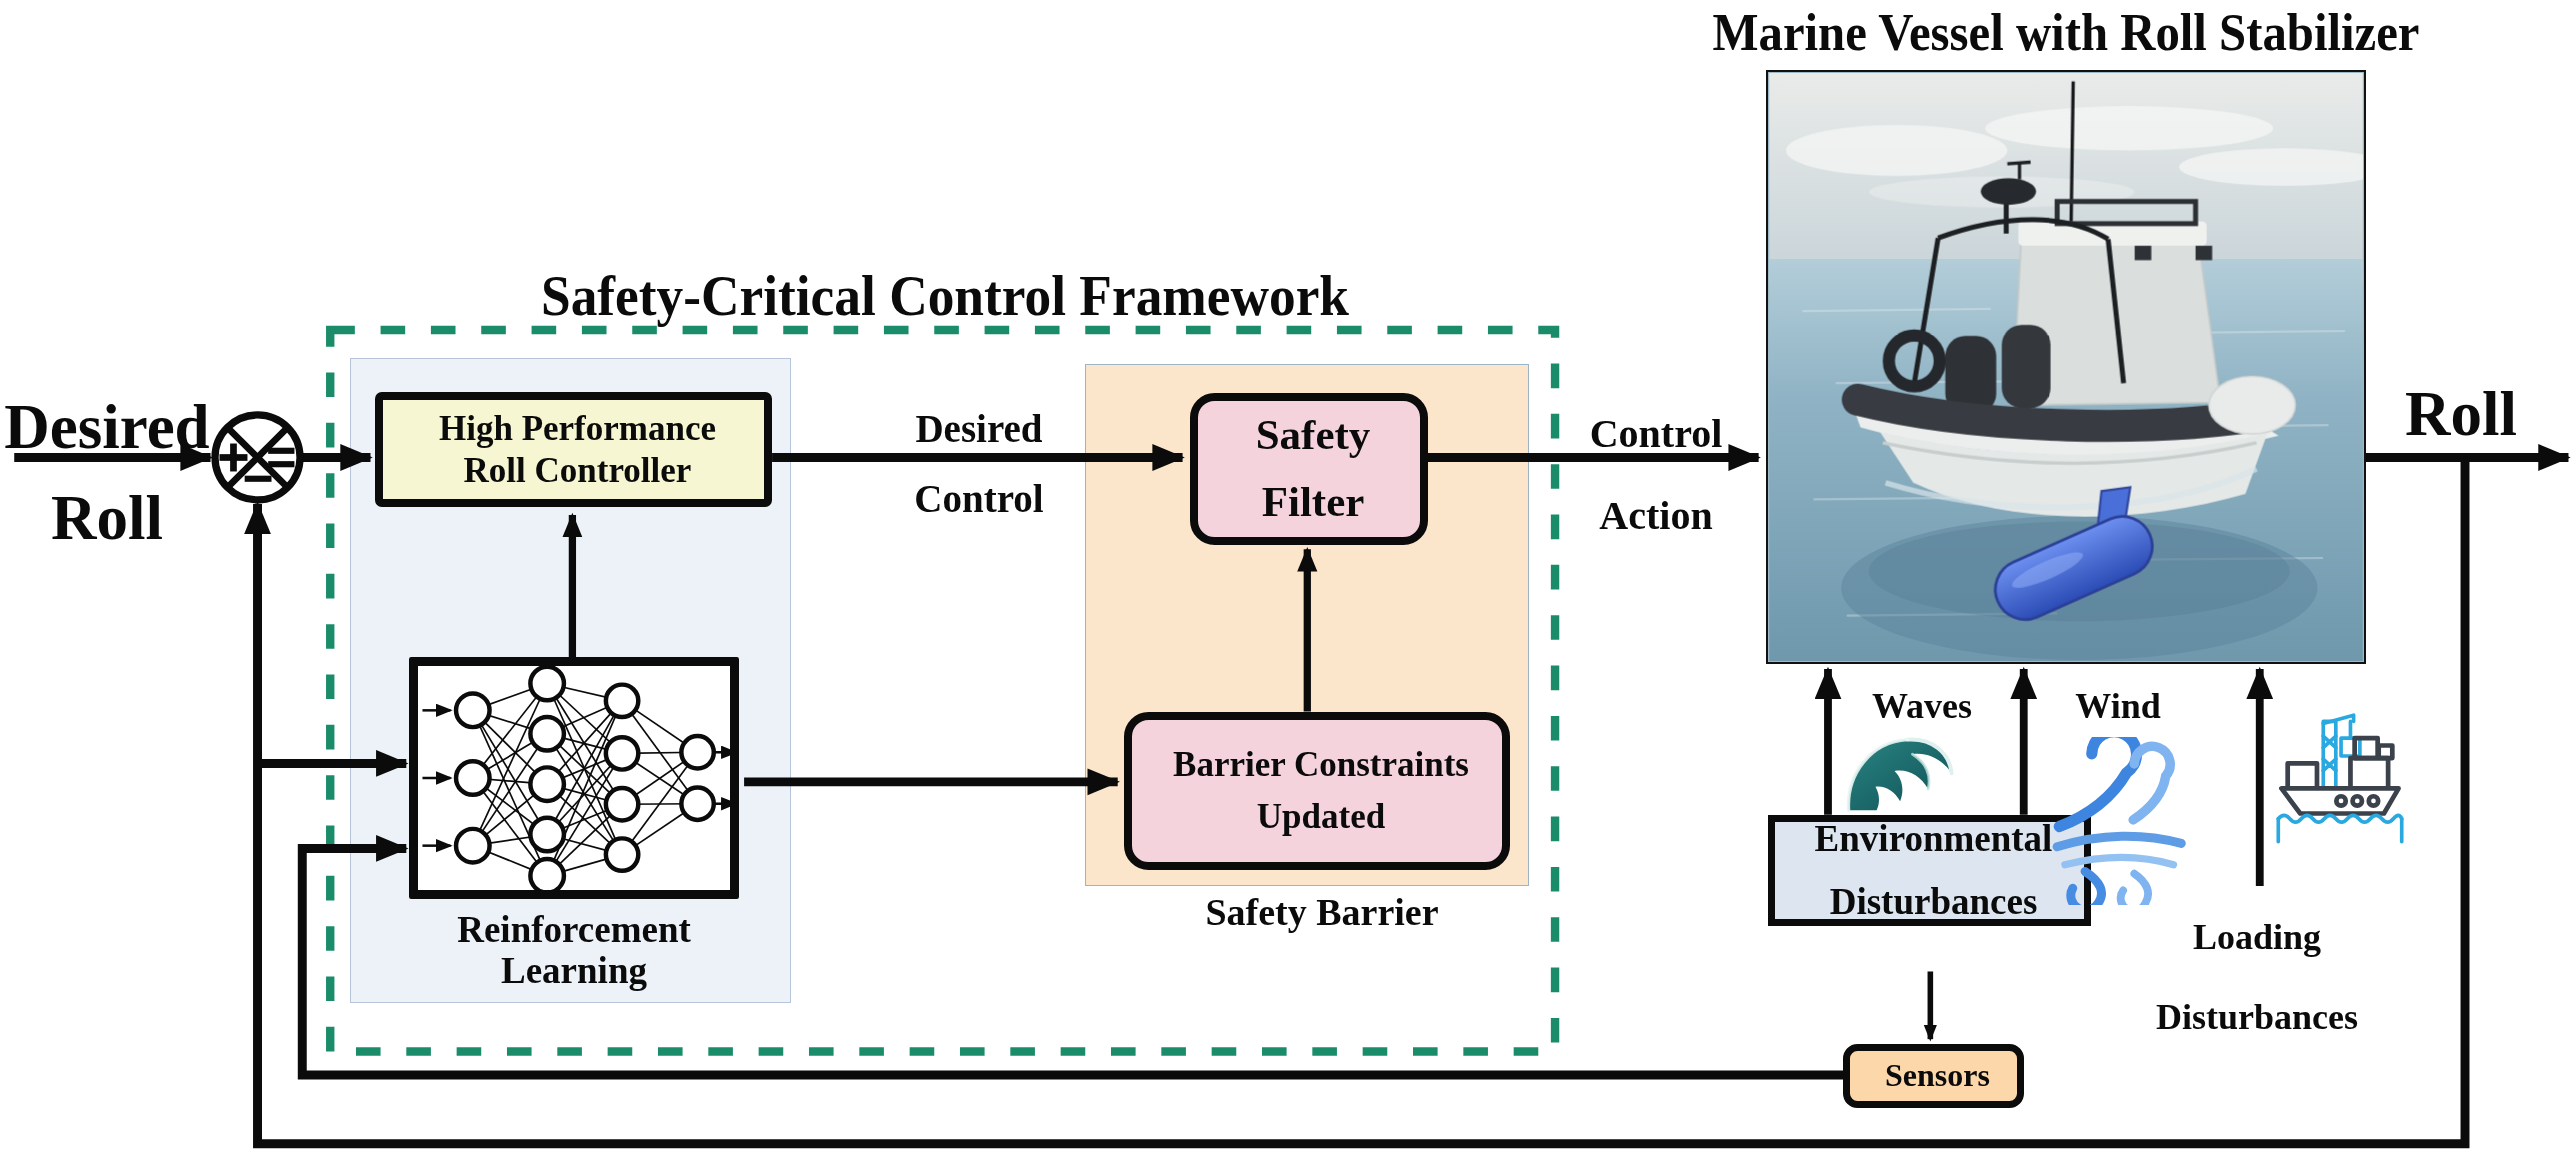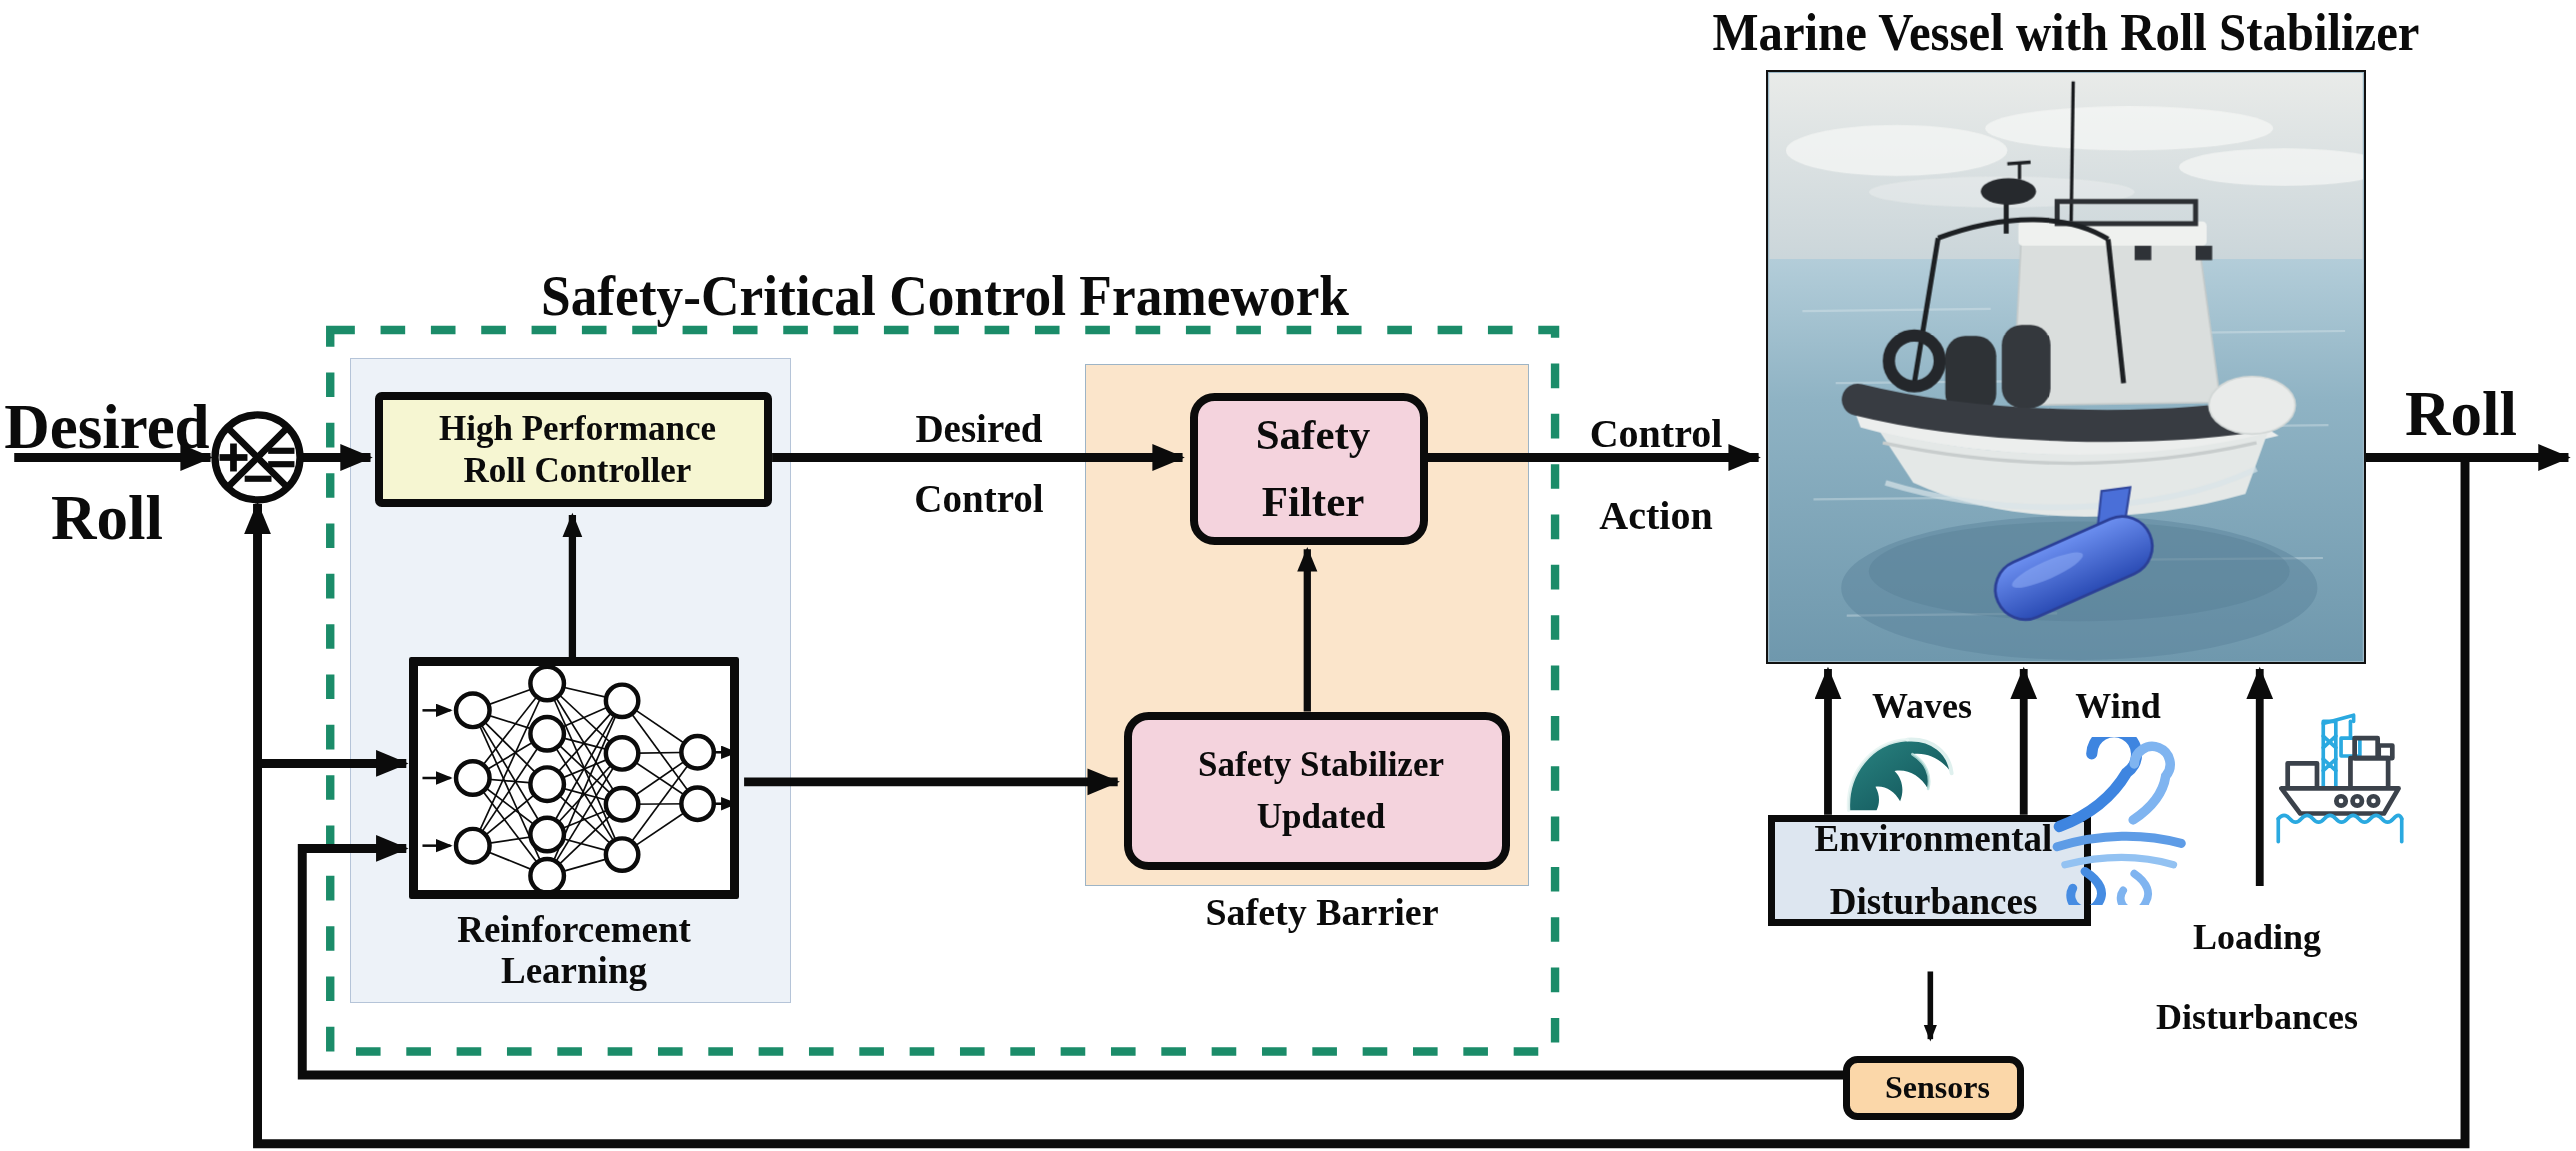--- a/index.html
+++ b/index.html
@@ -15,21 +15,21 @@
   .rl-panel{left:350px;top:358px;width:439px;height:643px;background:var(--rl-panel-fill);border:1.1px solid var(--rl-panel-border);}
   .barrier-panel{left:1085px;top:364px;width:442px;height:520px;background:var(--barrier-panel-fill);border:1.1px solid var(--barrier-panel-border);}
   #wires{position:absolute;left:0;top:0;z-index:2;pointer-events:none;}
   .box{position:absolute;z-index:3;display:flex;flex-direction:column;align-items:center;justify-content:center;
        text-align:center;font-weight:bold;line-height:1.18;box-sizing:border-box;padding-left:8px;}
   .box-hprc{left:375px;top:392px;width:397px;height:115px;background:var(--controller-fill);border:8.4px solid var(--ink);border-radius:6.7px;font-size:35px;}
   .box-sf{left:1190px;top:393px;width:238px;height:152px;background:var(--safety-fill);border:8.4px solid var(--ink);border-radius:24.6px;font-size:43px;line-height:1.55;}
   .box-scu{left:1124px;top:712px;width:386px;height:158px;background:var(--safety-fill);border:8.4px solid var(--ink);border-radius:24.6px;font-size:35px;line-height:1.5;}
   .box-nn{left:409px;top:657px;width:330px;height:242px;background:#ffffff;border:9px solid var(--ink);border-radius:2.2px;padding:0;}
   .box-env{left:1768px;top:815px;width:323px;height:111px;background:var(--env-fill);border:7.8px solid var(--ink);font-size:37px;line-height:1.7;}
-  .box-sensors{left:1843px;top:1044px;width:181px;height:64px;background:var(--sensors-fill);border:7.3px solid var(--ink);border-radius:14.5px;font-size:32px;margin-top:12px;}
+  .box-sensors{left:1843px;top:1044px;width:181px;height:64px;background:var(--sensors-fill);border:7.3px solid var(--ink);border-radius:14.5px;font-size:32px;}
   .box-vessel{left:1766px;top:70px;width:600px;height:594px;border:2.8px solid #111;background:#9db9c7;padding:0;overflow:hidden;}
   .box-vessel svg{display:block;}
   .lbl{position:absolute;z-index:4;font-weight:bold;text-align:center;white-space:nowrap;transform:translate(-50%,-50%);}
   .title{font-size:58px;transform:translate(-50%,-50%) scaleX(.92);}
   .title-vessel{font-size:53px;transform:translate(-50%,-50%) scaleX(.92);}
   .big{font-size:63px;line-height:1.45;}
   .mid{font-size:39px;line-height:70px;}
   .mid2{font-size:40px;line-height:82px;}
   .sm{font-size:36px;}
   .ld{font-size:36px;line-height:80px;}
@@ -131,21 +131,21 @@
 
   <div class="box box-hprc">
     <span>High Performance</span>
     <span>Roll Controller</span>
   </div>
   <div class="box box-sf">
     <span>Safety</span>
     <span>Filter</span>
   </div>
   <div class="box box-scu">
-    <span>Safety Stabilizer</span>
+    <span>Barrier Constraints</span>
     <span>Updated</span>
   </div>
   <div class="box box-env">
     <span>Environmental</span>
     <span>Disturbances</span>
   </div>
   <div class="box box-sensors">
     <span>Sensors</span>
   </div>
 

